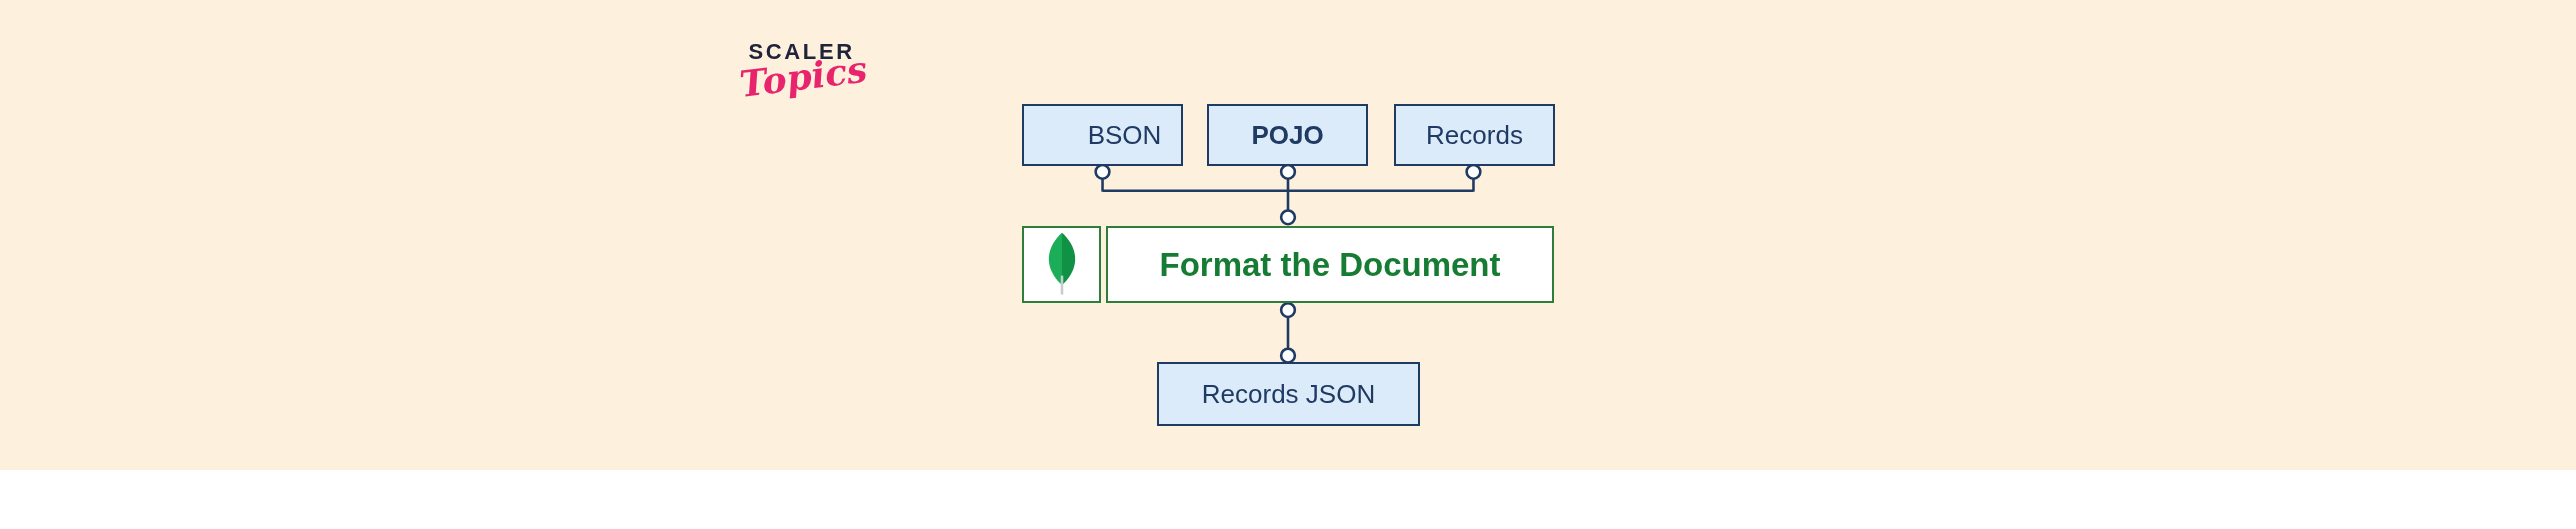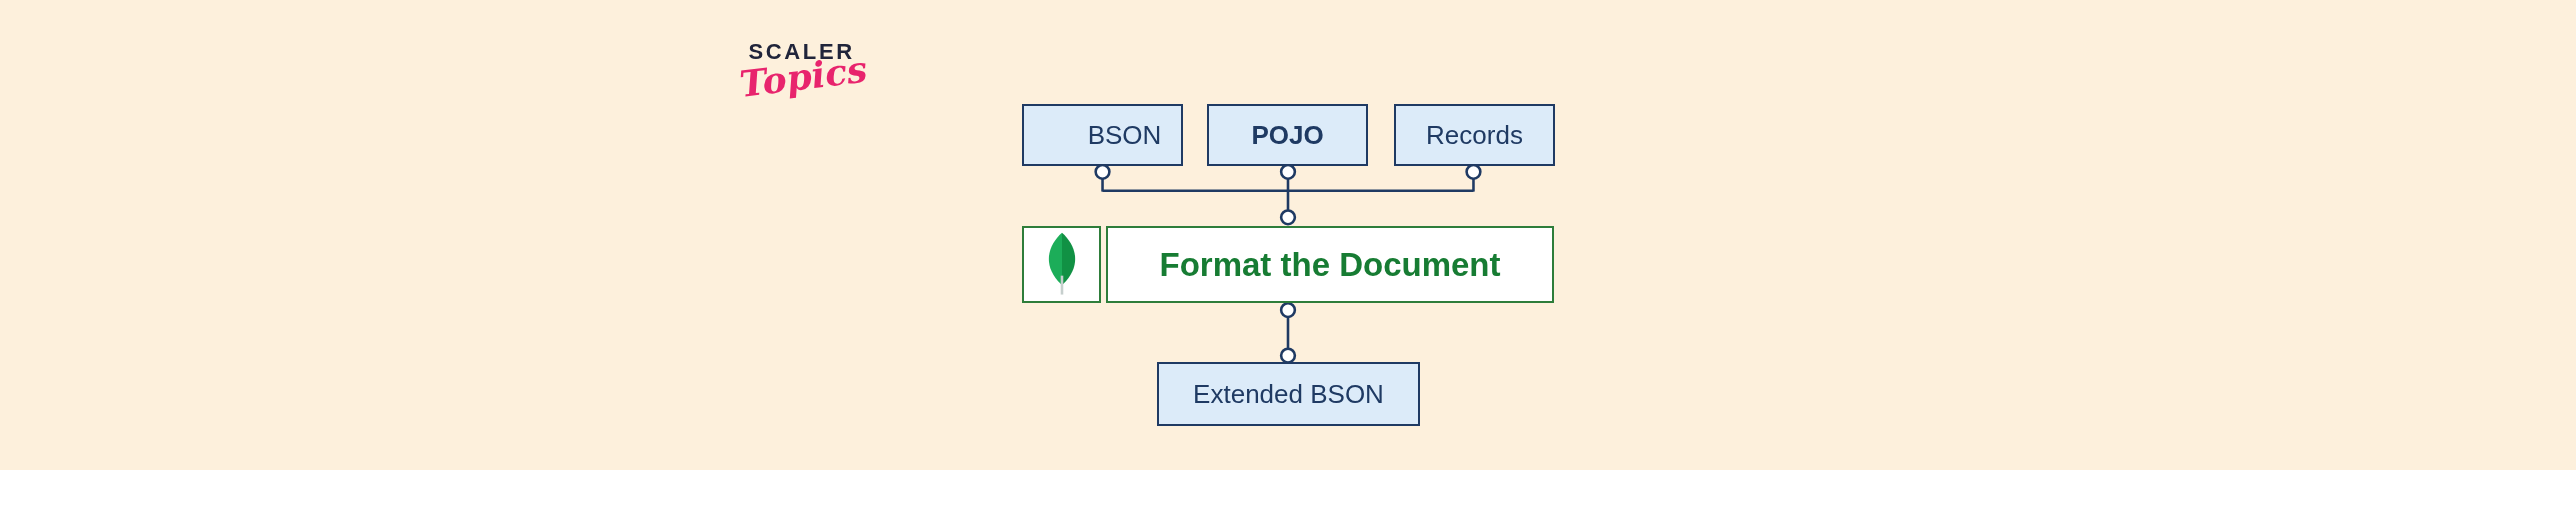--- a/index.html
+++ b/index.html
@@ -147,17 +147,17 @@
       <path d="M30 2 C46 16 54 40 31 62 L30 62 Z" fill="#119144"></path>
 
       <line x1="30" y1="52" x2="30" y2="74" stroke="#c6cfcd" stroke-width="3"></line>
     </svg>
   </div>
   <div class="center-box">
     <span>Format the Document</span>
   </div>
 
   <div class="node node-extjson">
-    <span>Extended BSON</span>
+    <span>Records JSON</span>
   </div>
 
 </div>
 
 
 </body></html>

